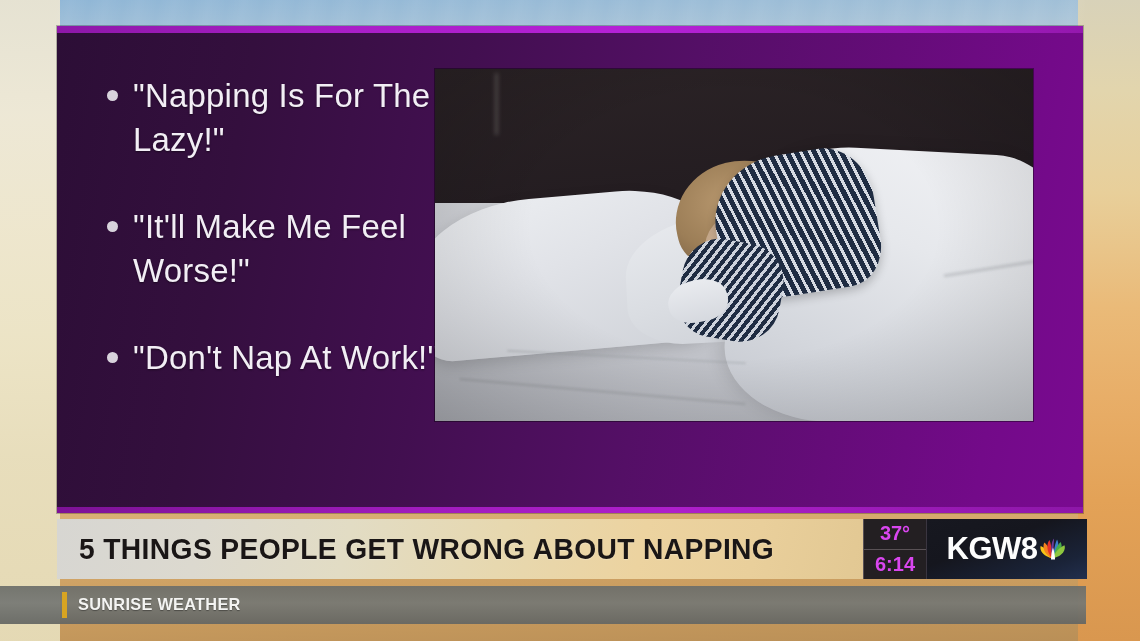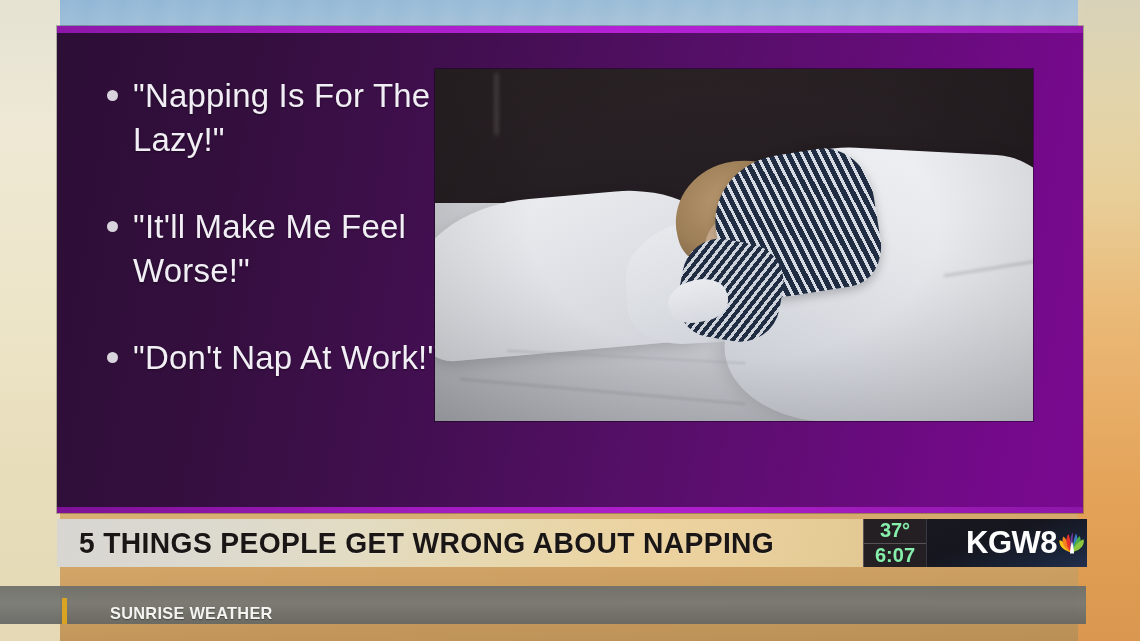--- a/index.html
+++ b/index.html
@@ -274,21 +274,21 @@
     background: radial-gradient(ellipse at 50% 45%,
       rgba(0,0,0,0) 48%, rgba(0,0,0,.20) 100%);
   }
 
   
   .lower-third {
     position: absolute;
     left: 57px;
     top: 519px;
     width: 1030px;
-    height: 48px;
+    height: 60px;
     display: flex;
     align-items: stretch;
     border-radius: 17px;
   }
   .lt-headline {
     flex: 1 1 auto;
     background: linear-gradient(104deg,
         #d7d6d2 0%,
         #dcd9cf 18%,
         #e2dcc4 36%,
@@ -315,31 +315,31 @@
     background: #231f22;
     display: flex;
     flex-direction: column;
     border-left: 1px solid #595155;
   }
   .lt-temp, .lt-time {
     flex: 1 1 50%;
     display: flex;
     align-items: center;
     justify-content: center;
-    color: #86efac;
+    color: #d946ef;
     font-size: 20px;
     font-weight: 700;
   }
   .lt-temp { border-bottom: 1px solid #595155; }
   .lt-logo {
     flex: 0 0 160px;
     background: linear-gradient(160deg, #171820 0%, #15161e 40%, #1a2338 78%, #222f4e 100%);
     display: flex;
     align-items: center;
-    justify-content: flex-end;
+    justify-content: center;
     gap: 0;
     border-left: 1px solid #3a3540;
   }
   .lt-logo-text {
     color: #fdfdfd;
     font-size: 31px;
     font-weight: 700;
     letter-spacing: -0.5px;
   }
   .peacock { width: 30px; height: 28px; }
@@ -353,23 +353,22 @@
     height: 38px;
     background: linear-gradient(180deg,
         rgba(108,110,106,.93) 0%,
         rgba(118,120,116,.93) 45%,
         rgba(100,102,99,.93) 100%);
     display: flex;
     align-items: center;
   }
   .ticker-item {
     display: flex;
-    align-items: flex-end;
+    align-items: center;
     height: 100%;
-    gap: 32px;
   }
   .ticker-bar {
     width: 5px;
     height: 26px;
     margin-right: 11px;
   }
   .ticker-label {
     color: #f4f4f2;
     font-size: 17px;
     font-weight: 700;
@@ -432,21 +431,21 @@
       <div class="ph-vignette"></div>
     </div>
   </div>
 
   <div class="lower-third">
     <div class="lt-headline">
       <div class="lt-headline-text">5 THINGS PEOPLE GET WRONG ABOUT NAPPING</div>
     </div>
     <div class="lt-weather">
       <div class="lt-temp">37°</div>
-      <div class="lt-time">6:07</div>
+      <div class="lt-time">6:14</div>
     </div>
     <div class="lt-logo">
       <span class="lt-logo-text">KGW8</span>
       <svg class="peacock" viewBox="0 0 60 56">
         <g transform="translate(30,47)">
           <path d="M0,0 C-3,-14 -11,-22 -21,-28 C-24,-22 -21,-12 -12,-6 C-8,-3 -4,-1 0,0 Z" fill="#f5c518" transform="rotate(-8)"></path>
           <path d="M0,0 C-3,-16 -8,-26 -15,-33 C-19,-27 -18,-15 -10,-7 C-7,-3 -3,-1 0,0 Z" fill="#f58220" transform="rotate(-4)"></path>
           <path d="M0,0 C-2,-18 -4,-29 -7,-37 C-12,-32 -13,-18 -7,-8 C-5,-4 -2,-1 0,0 Z" fill="#e4322b"></path>
           <path d="M0,0 C0,-18 0,-30 0,-40 C-5,-34 -6,-17 -2,-6 Z" fill="#6e3b9e" transform="rotate(3)"></path>
           <path d="M0,0 C2,-18 4,-29 8,-38 C12,-32 12,-17 5,-7 Z" fill="#3a7dc9"></path>

